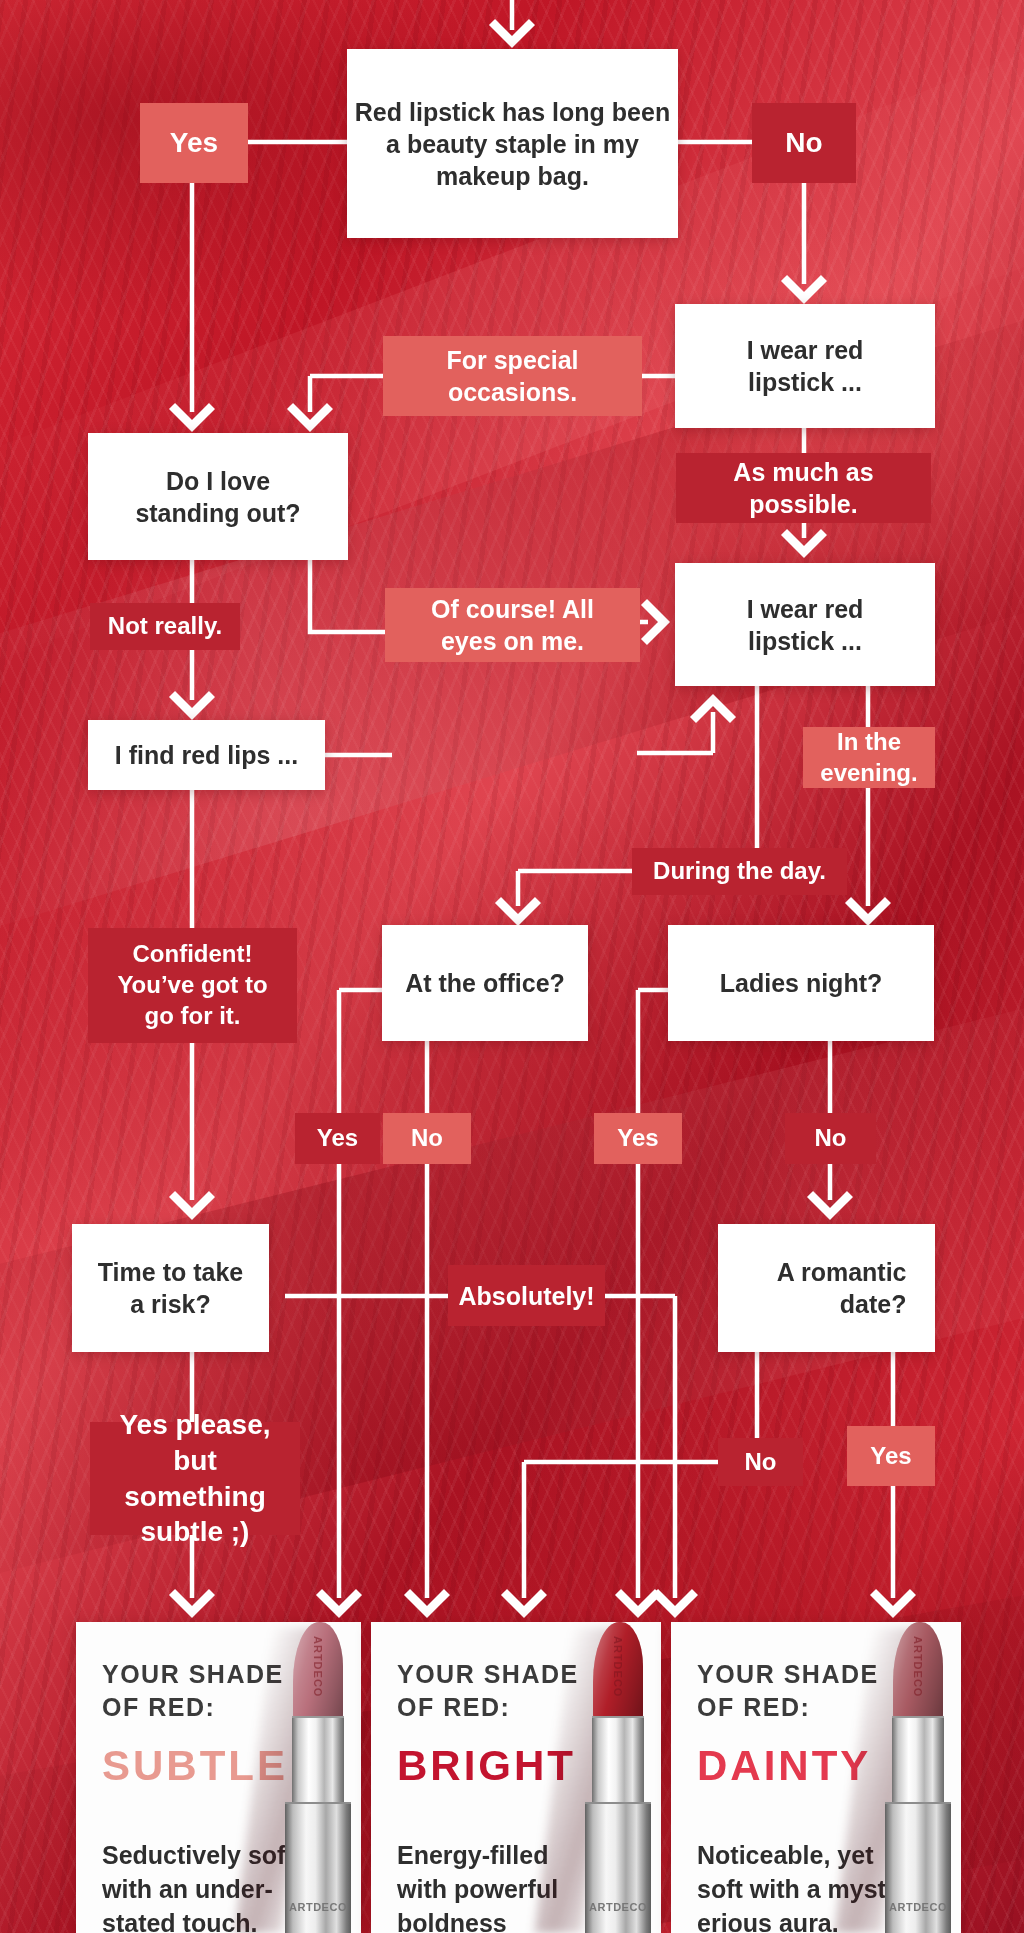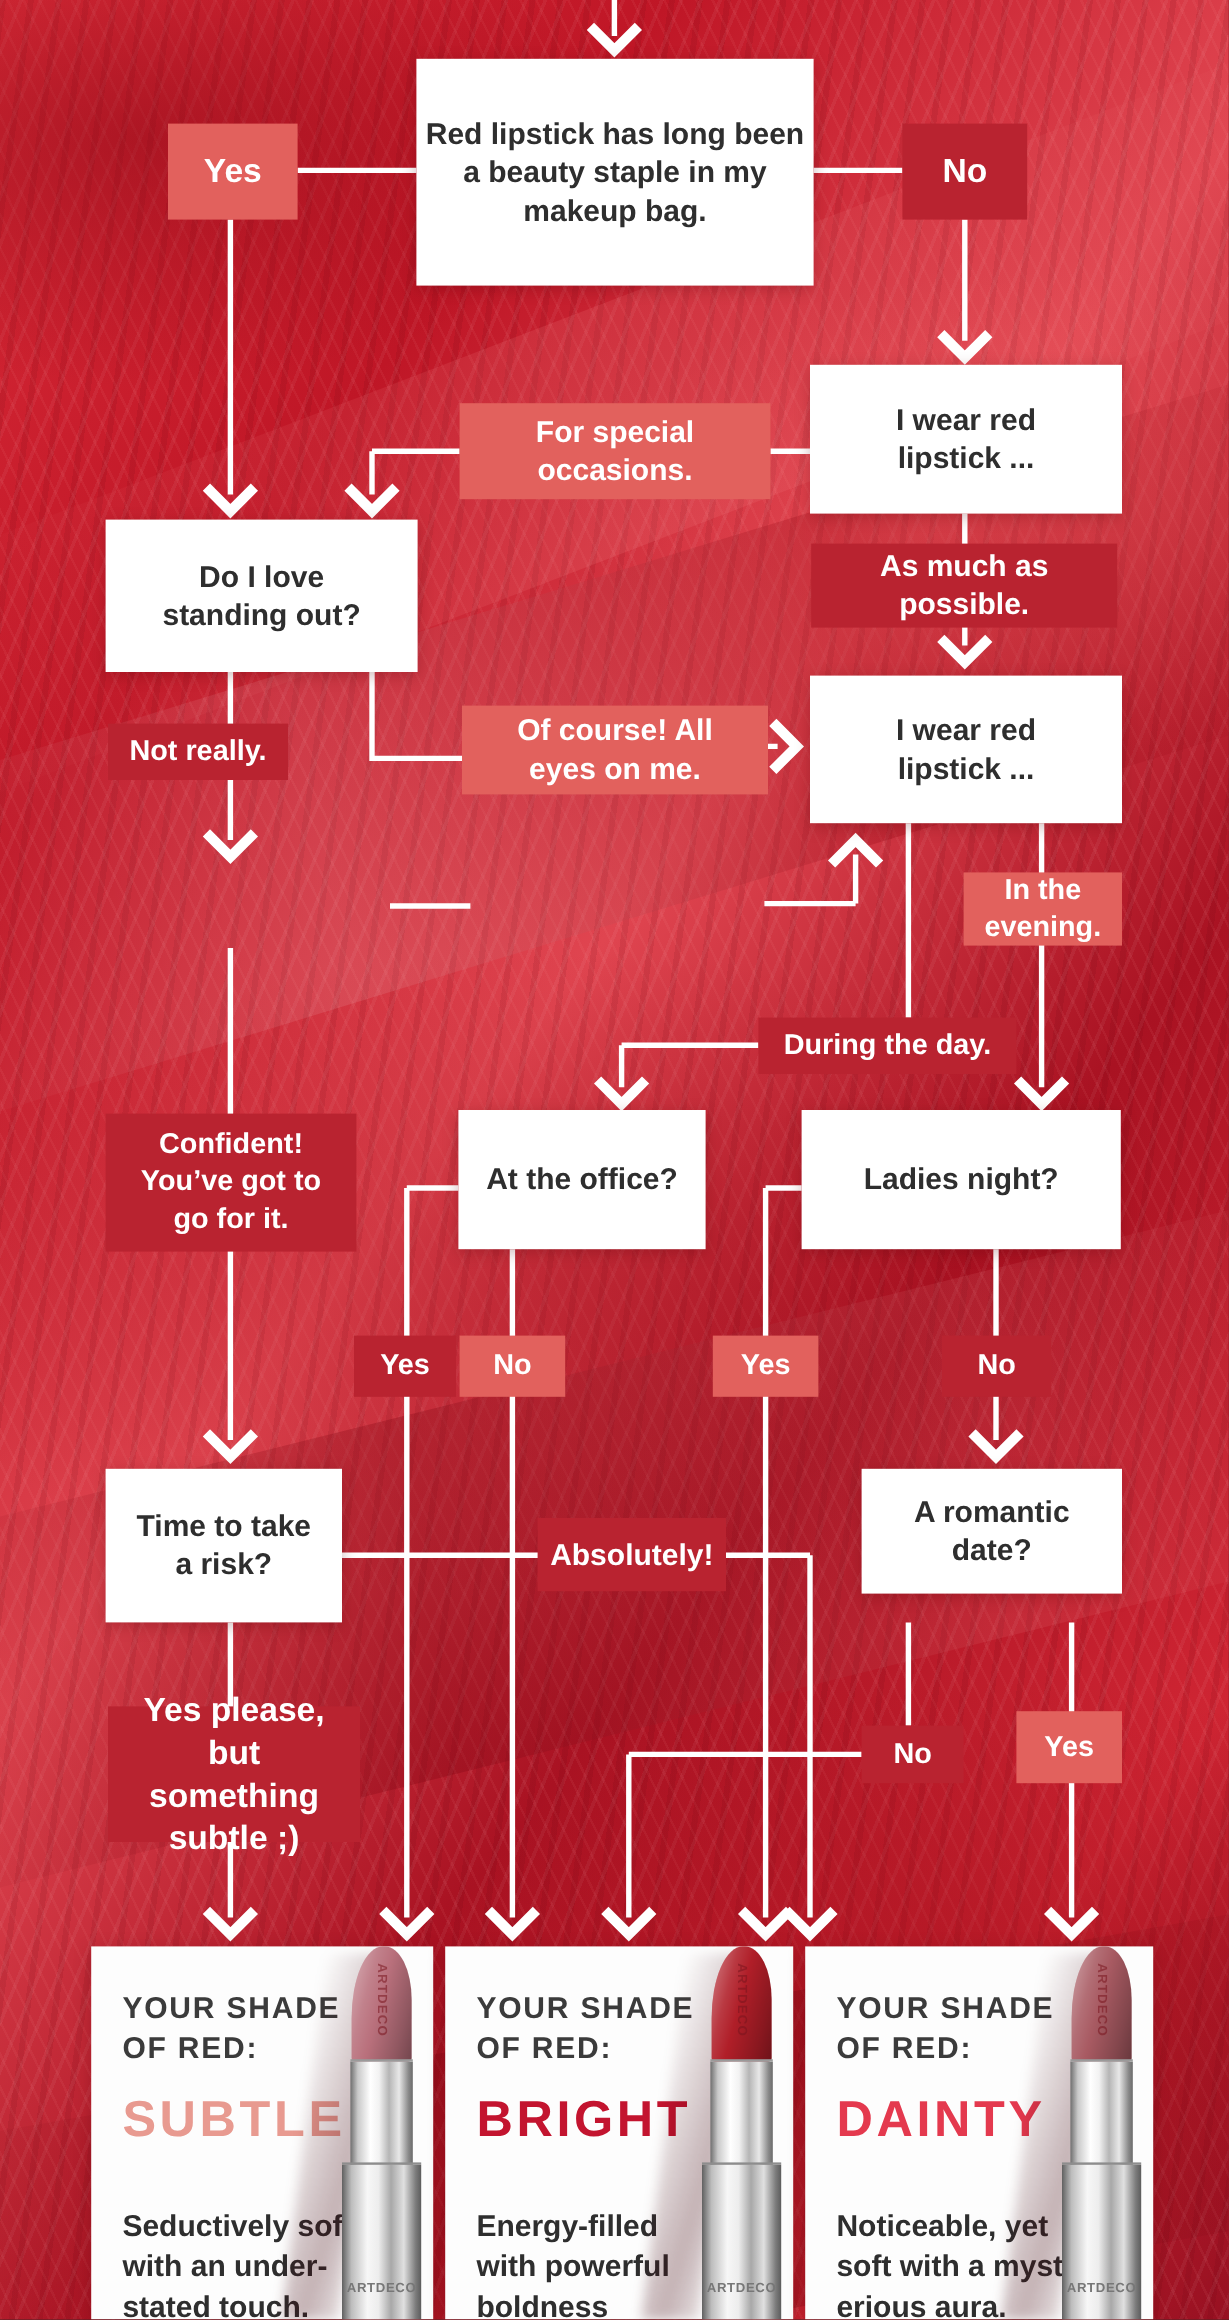--- a/index.html
+++ b/index.html
@@ -136,30 +136,33 @@
     </div>
   <div class="node white" style="left:675px;top:304px;width:260px;height:124px;font-size:25px;">
       <span style="max-width:175px;">I wear red lipstick ...</span>
     </div>
   <div class="node white" style="left:88px;top:433px;width:260px;height:127px;font-size:25px;">
       <span style="max-width:215px;">Do I love standing out?</span>
     </div>
   <div class="node white" style="left:675px;top:563px;width:260px;height:123px;font-size:25px;">
       <span style="max-width:175px;">I wear red lipstick ...</span>
     </div>
+  <div class="node white" style="left:88px;top:720px;width:237px;height:70px;font-size:25px;">
+      <span>I find red lips ...</span>
+    </div>
   <div class="node white" style="left:382px;top:925px;width:206px;height:116px;font-size:25px;">
       <span>At the office?</span>
     </div>
   <div class="node white" style="left:668px;top:925px;width:266px;height:116px;font-size:25px;">
       <span>Ladies night?</span>
     </div>
-  <div class="node white" style="left:88px;top:1224px;width:197px;height:128px;font-size:25px;">
+  <div class="node white" style="left:72px;top:1224px;width:197px;height:128px;font-size:25px;">
       <span style="max-width:160px;">Time to take a risk?</span>
     </div>
-  <div class="node white" style="left:718px;top:1224px;width:217px;height:104px;font-size:25px;">
+  <div class="node white" style="left:718px;top:1224px;width:217px;height:128px;font-size:25px;text-align:right;">
       <span style="max-width:160px;">A romantic date?</span>
     </div>
 
   <div class="node dark" style="left:752px;top:103px;width:104px;height:80px;font-size:28px;">
       <span>No</span>
     </div>
   <div class="node dark" style="left:676px;top:453px;width:255px;height:70px;font-size:25px;">
       <span style="max-width:150px;">As much as possible.</span>
     </div>
   <div class="node dark" style="left:90px;top:603px;width:150px;height:47px;font-size:24px;">

